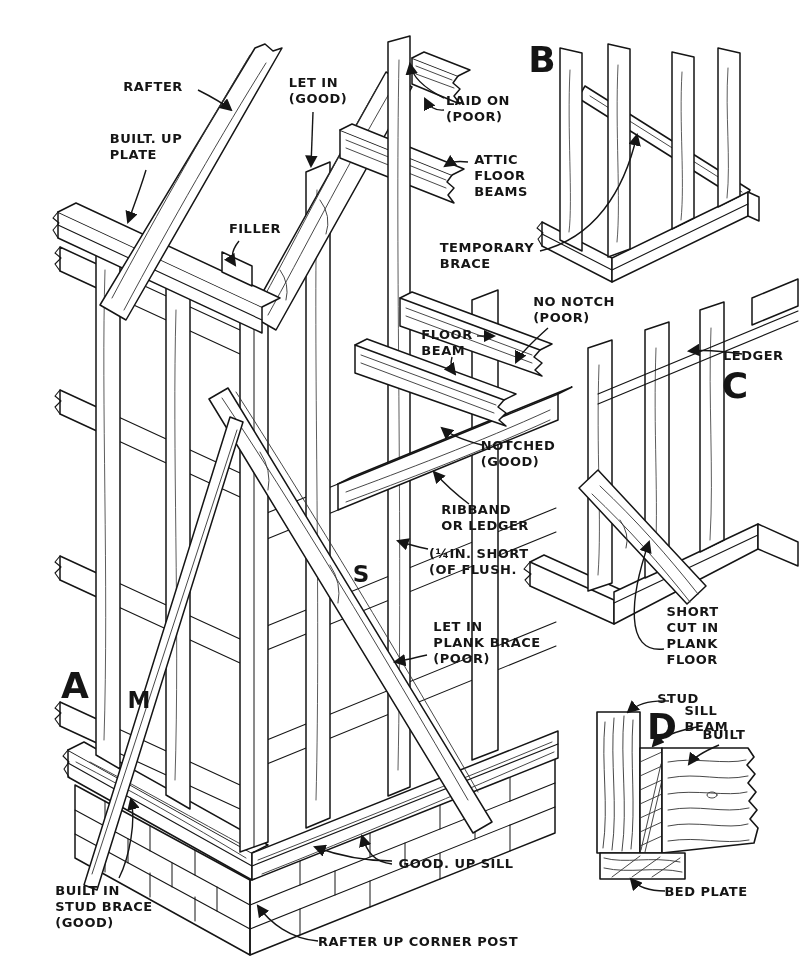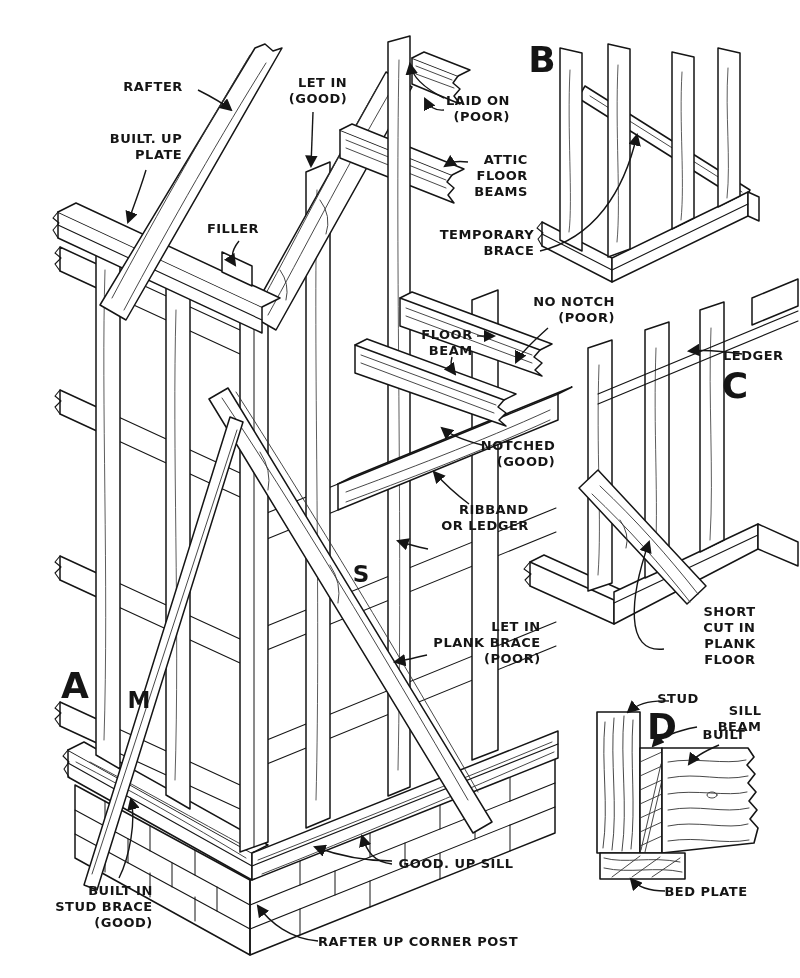--- a/index.html
+++ b/index.html
@@ -1,20 +1,20 @@
 <!DOCTYPE html>
 <html><head>
 <meta charset="utf-8">
 <style>
   html,body{margin:0;padding:0;background:#fff;}
   .canvas{position:relative;width:800px;height:978px;background:#ffffff;
           font-family:"DejaVu Sans", sans-serif;color:#151515;overflow:hidden;}
   .canvas svg{position:absolute;left:0;top:0;}
   .lbl{position:absolute;transform:translate(-50%,-50%);font-size:13px;font-weight:700;
-       letter-spacing:.5px;line-height:1.22;text-align:right;white-space:pre-line;}
+       letter-spacing:.5px;line-height:1.22;text-align:left;white-space:pre-line;}
   .lbl.left{transform:translate(0,-50%);text-align:left;}
   .letter{position:absolute;transform:translate(-50%,-50%);font-weight:800;font-size:36px;line-height:1;}
   .letter.small{font-size:23px;}
 </style>
 </head>
 <body>
 
 <div class="canvas">
 
 <svg width="800" height="978" viewBox="0 0 800 978">
@@ -240,32 +240,34 @@
   <div class="lbl" style="left:153px;top:87px">RAFTER</div>
   <div class="lbl" style="left:146px;top:147px">BUILT. UP
 PLATE</div>
   <div class="lbl" style="left:318px;top:91px">LET IN
 (GOOD)</div>
   <div class="lbl" style="left:478px;top:109px">LAID ON
 (POOR)</div>
   <div class="lbl" style="left:501px;top:176px">ATTIC
 FLOOR
 BEAMS</div>
-  <div class="lbl" style="left:233px;top:229px">FILLER</div>
-  <div class="lbl" style="left:487px;top:243px">TEMPORARY
+  <div class="lbl" style="left:255px;top:229px">FILLER</div>
+  <div class="lbl" style="left:487px;top:256px">TEMPORARY
 BRACE</div>
   <div class="lbl" style="left:574px;top:310px">NO NOTCH
 (POOR)</div>
   <div class="lbl" style="left:447px;top:343px">FLOOR
 BEAM</div>
   <div class="lbl left" style="left:723px;top:356px">LEDGER</div>
   <div class="lbl" style="left:518px;top:454px">NOTCHED
 (GOOD)</div>
   <div class="lbl" style="left:485px;top:518px">RIBBAND
 OR LEDGER</div>
+  <div class="lbl left" style="left:429px;top:562px">(¼IN. SHORT
+(OF FLUSH.</div>
   <div class="lbl" style="left:487px;top:643px">LET IN
 PLANK BRACE
 (POOR)</div>
   <div class="lbl" style="left:711px;top:636px">SHORT
 CUT IN
 PLANK FLOOR</div>
   <div class="lbl" style="left:678px;top:699px">STUD</div>
   <div class="lbl" style="left:723px;top:719px">SILL BEAM</div>
   <div class="lbl" style="left:724px;top:735px">BUILT</div>
   <div class="lbl" style="left:706px;top:892px">BED PLATE</div>

